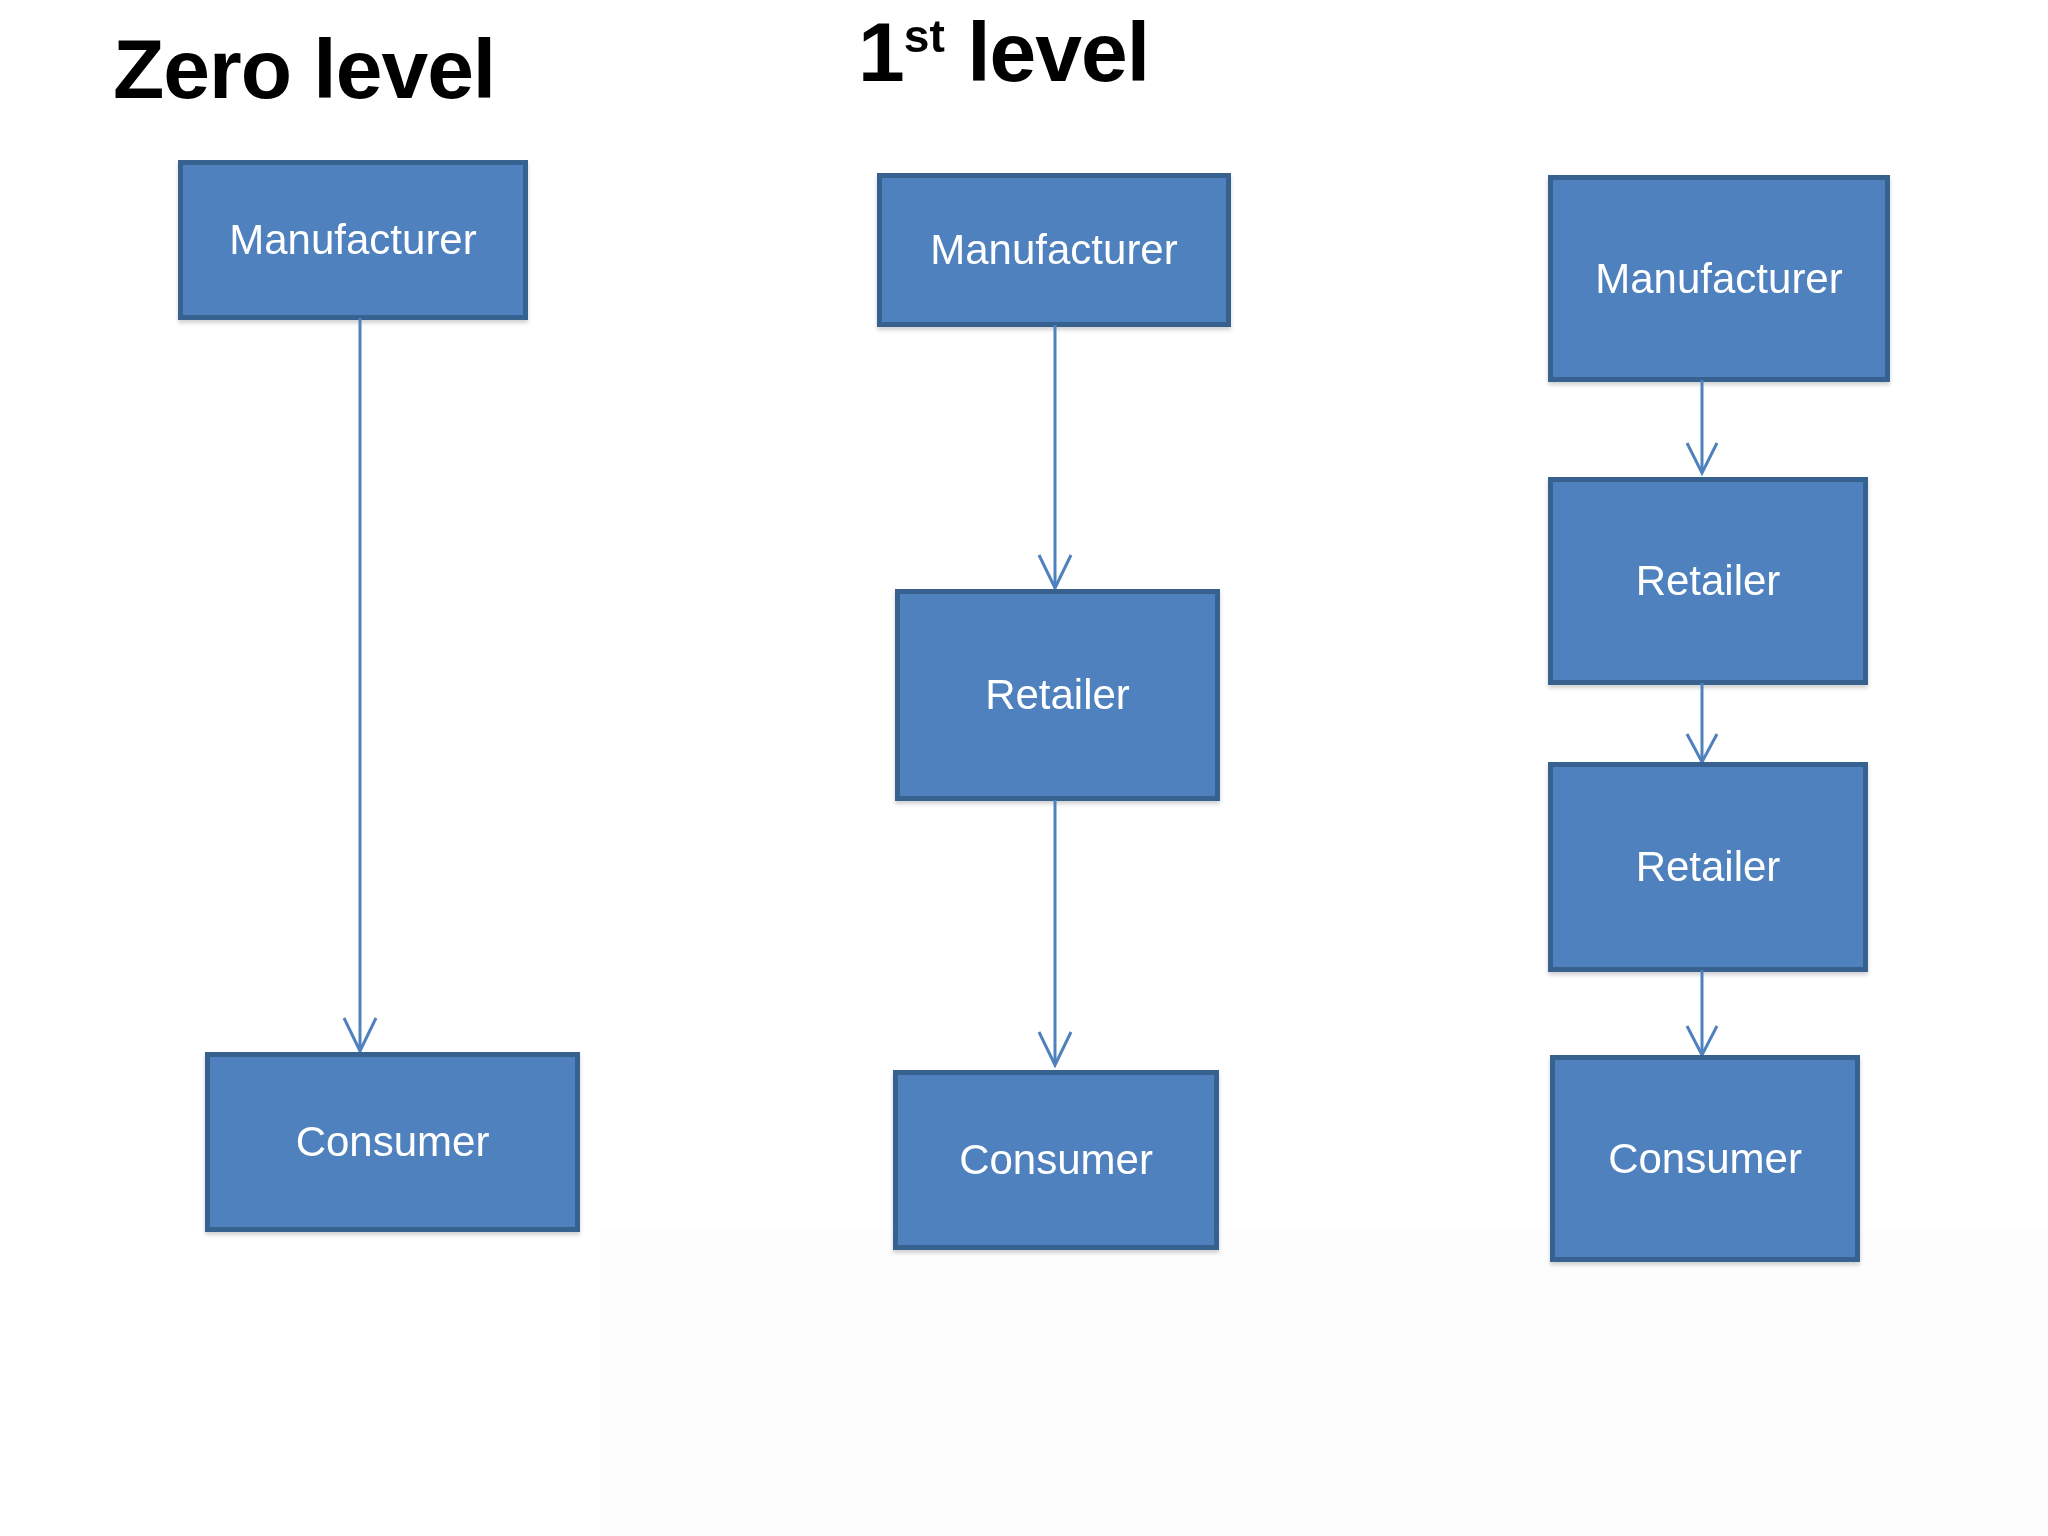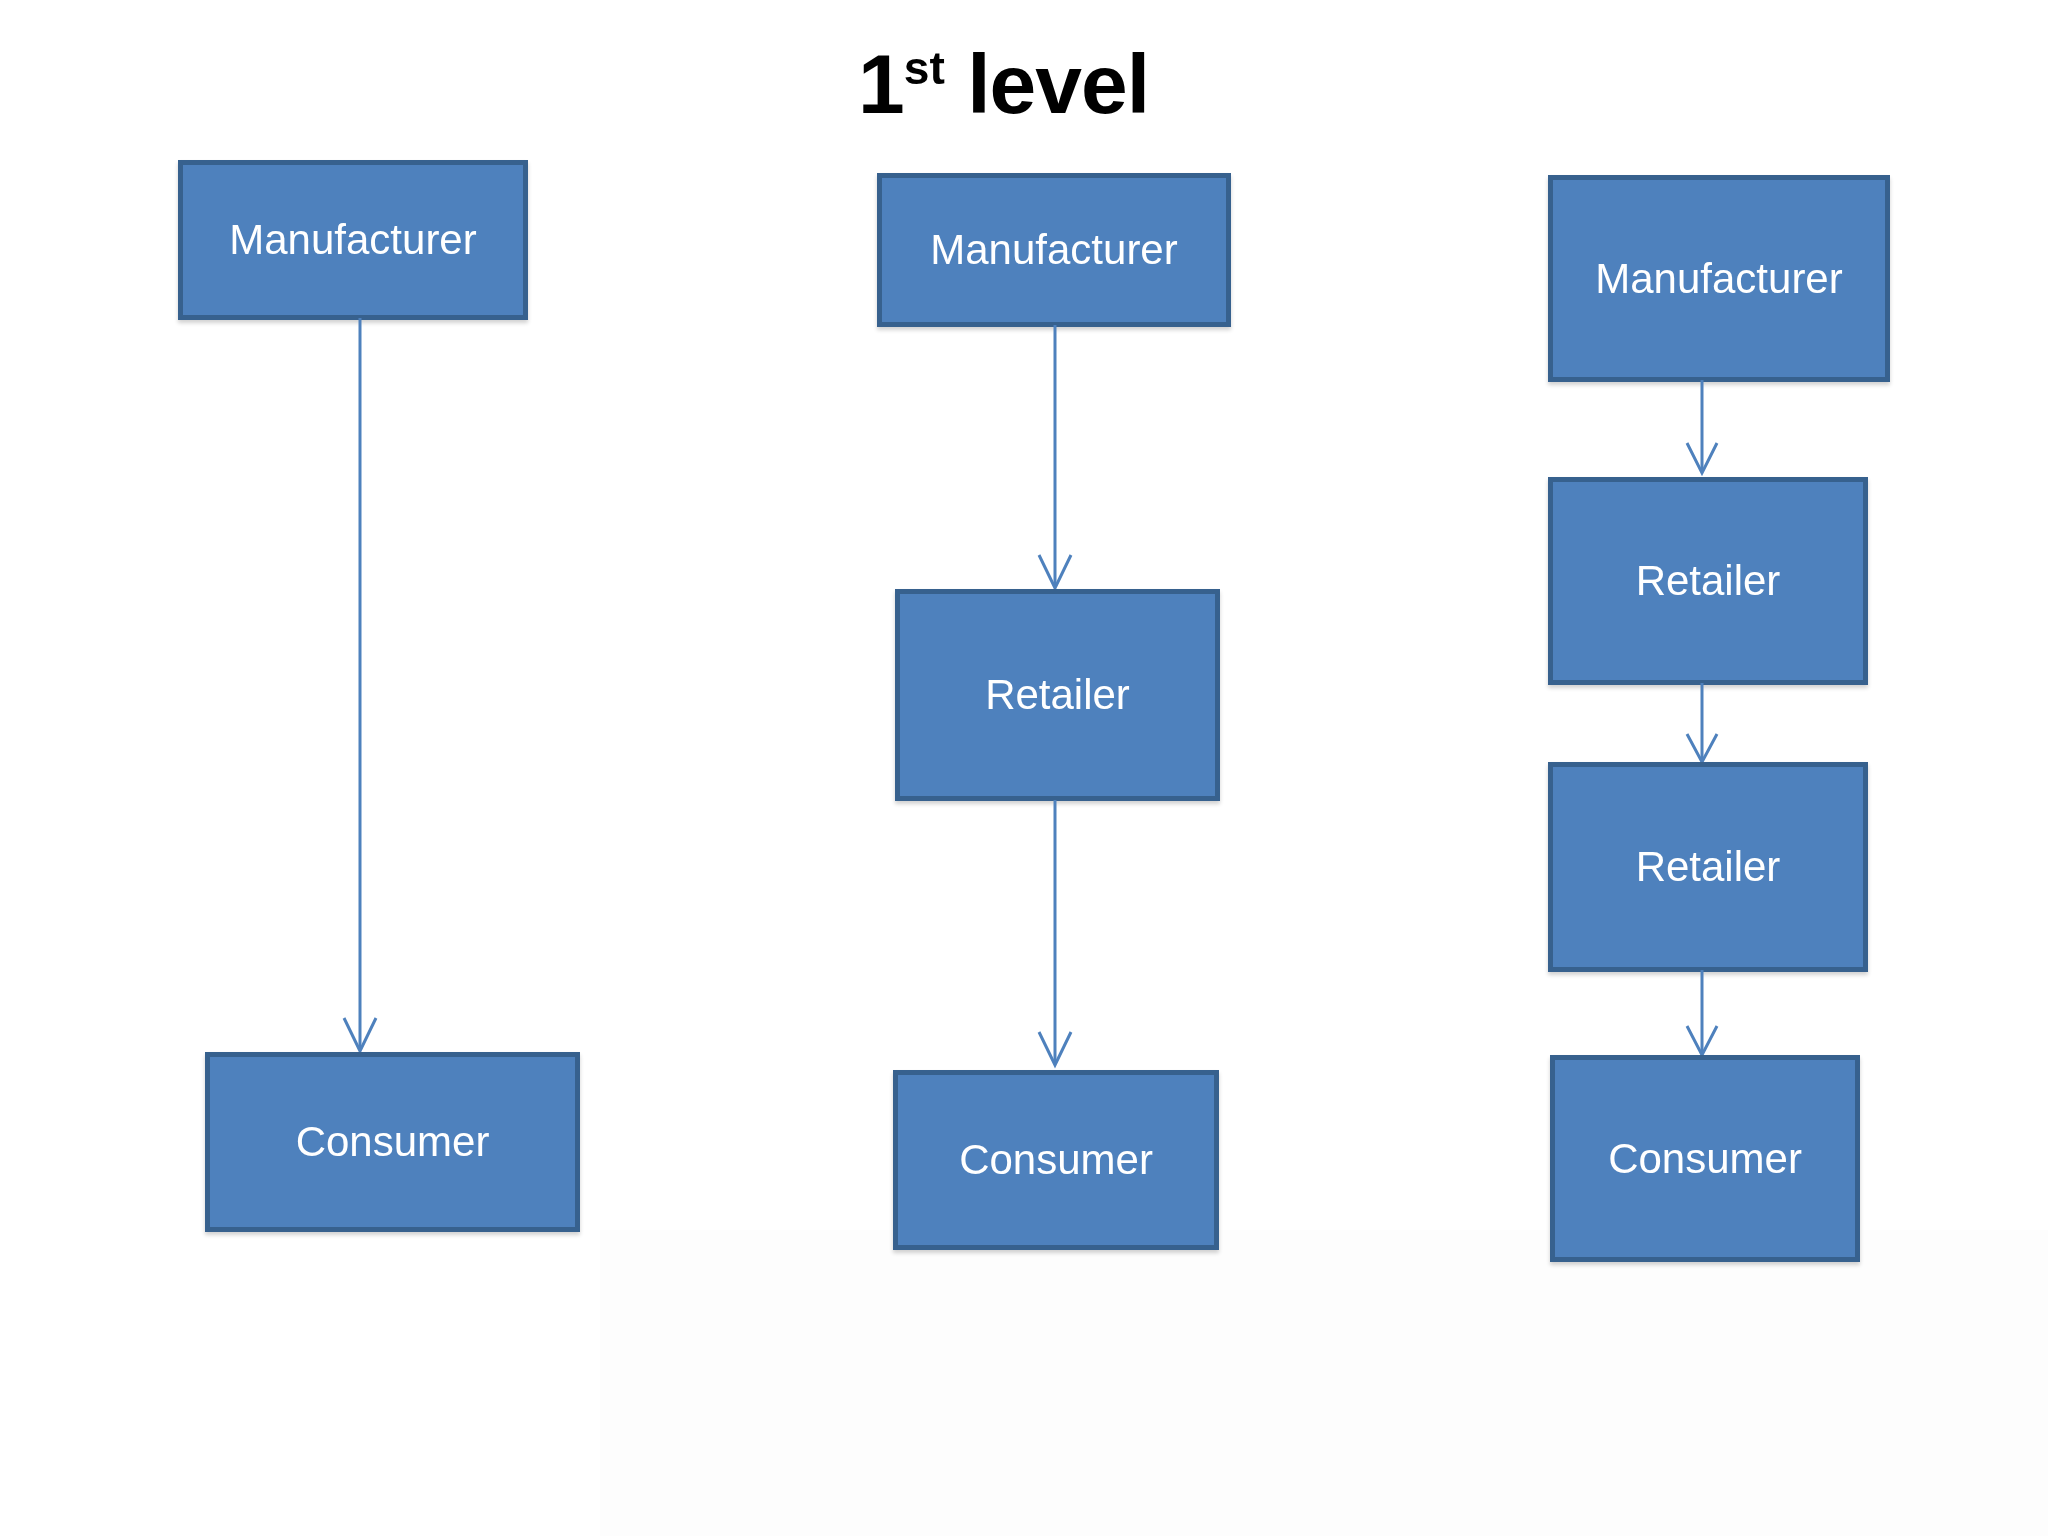--- a/index.html
+++ b/index.html
@@ -73,35 +73,38 @@
     fill: none;
   }
 </style>
 </head>
 <body>
 
 <div class="bg-panel"></div>
 
 <div class="canvas">
 
+  <div class="heading" style="left:113px; top:27px; font-size:84px;">
+    <span>Zero level</span>
+  </div>
 
   <div class="node" style="left:178px; top:160px; width:350px; height:160px; align-items:center; font-size:42px;">
     <span class="node-label">Manufacturer</span>
   </div>
 
   <svg class="arrow" style="left:330px; top:318px; width:60px; height:740px;" viewBox="0 0 60 740">
     <line x1="30" y1="0" x2="30" y2="732" stroke-width="3"></line>
     <polyline points="14,700 30,733 46,700" stroke-width="3"></polyline>
   </svg>
 
   <div class="node" style="left:205px; top:1052px; width:375px; height:180px; align-items:center; font-size:42px;">
     <span class="node-label">Consumer</span>
   </div>
 
-  <div class="heading" style="left:858px; top:42px; font-size:84px;">
+  <div class="heading" style="left:858px; top:10px; font-size:84px;">
     <span>1</span><sup>st</sup>
     <span>level</span>
   </div>
 
   <div class="node" style="left:877px; top:173px; width:354px; height:154px; align-items:center; font-size:42px;">
     <span class="node-label">Manufacturer</span>
   </div>
 
   <svg class="arrow" style="left:1025px; top:325px; width:60px; height:270px;" viewBox="0 0 60 270">
     <line x1="30" y1="0" x2="30" y2="262" stroke-width="3"></line>

